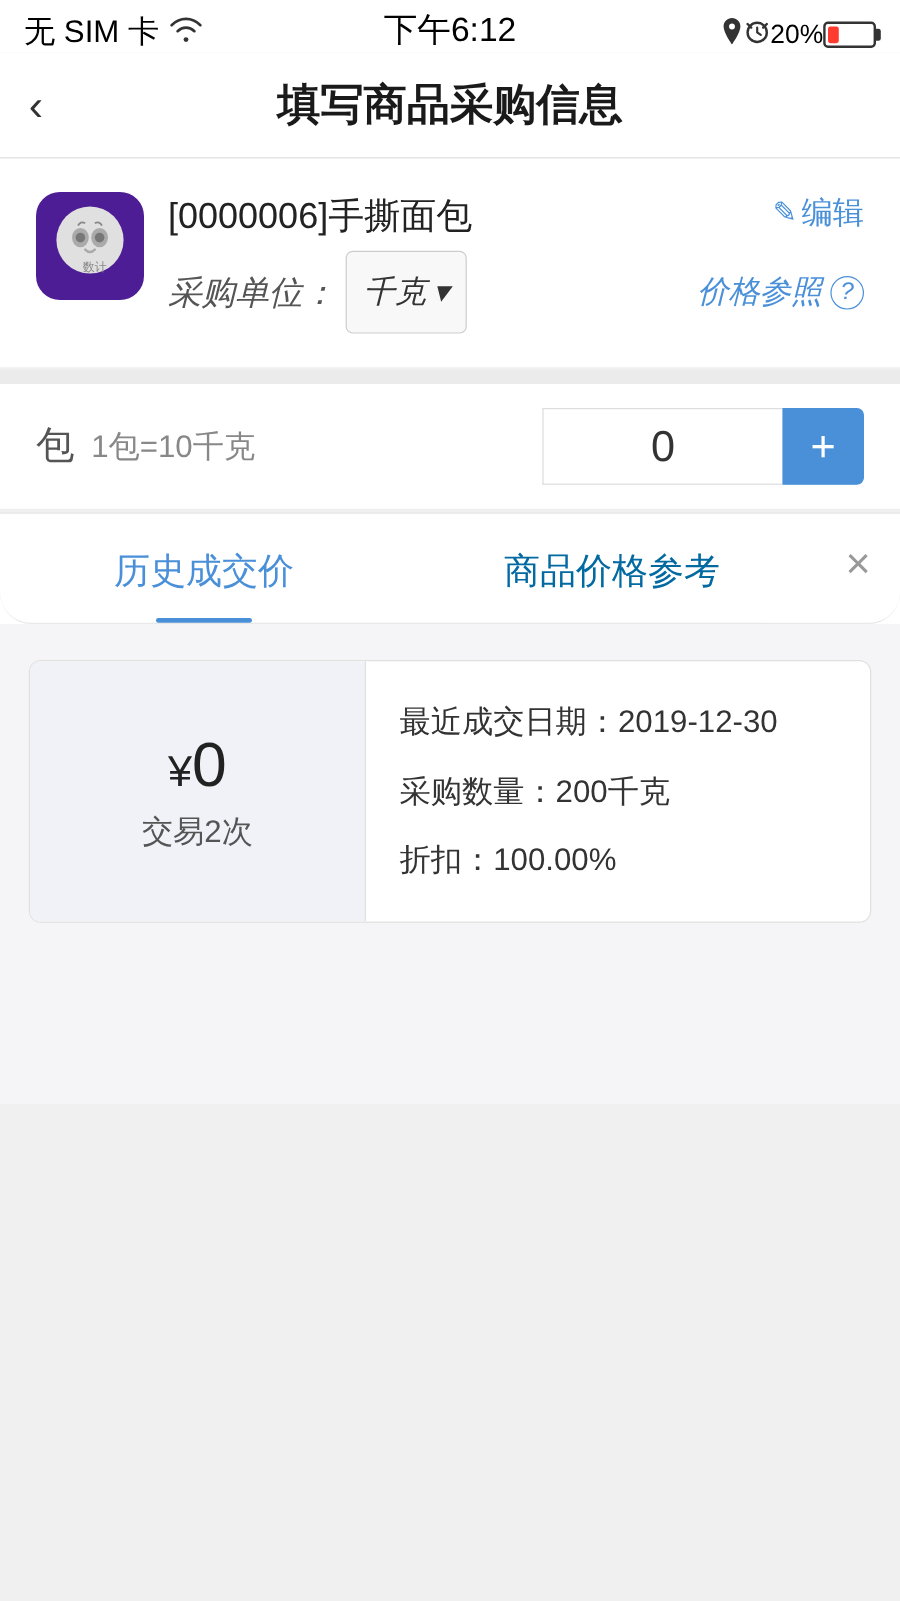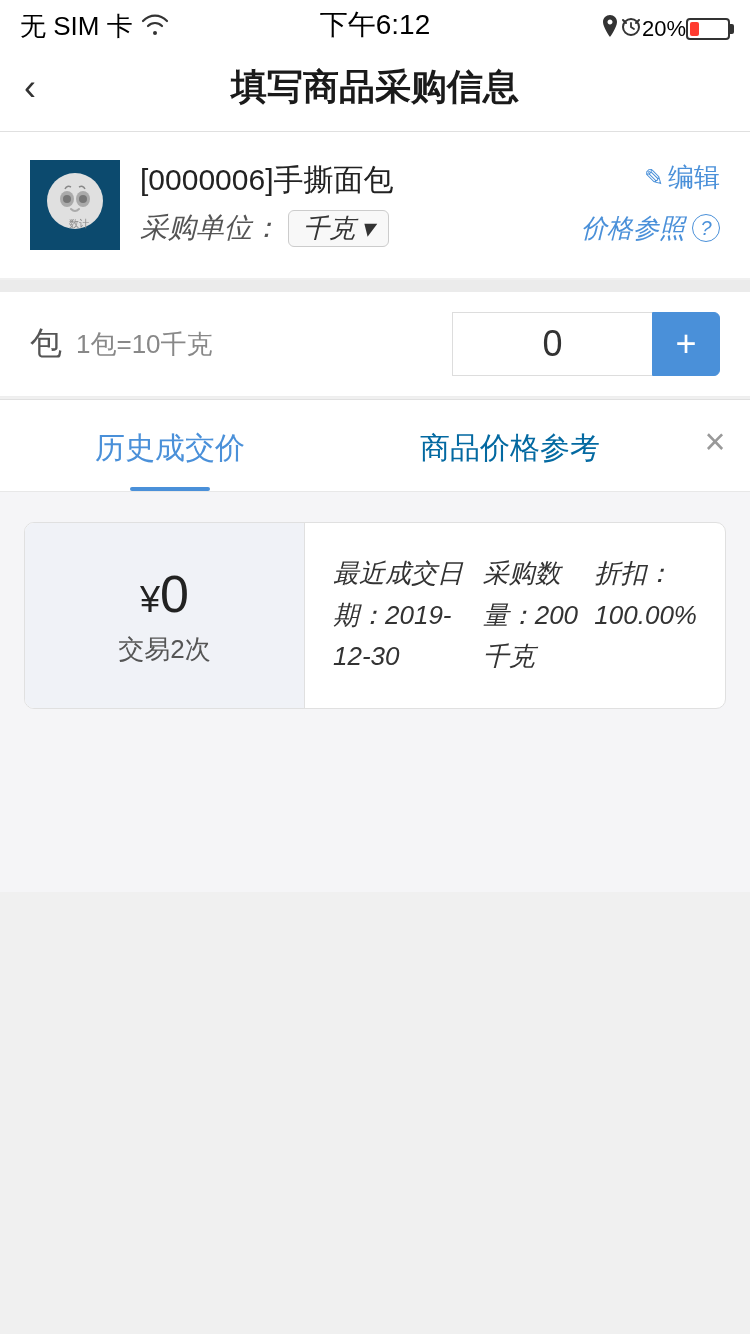--- a/index.html
+++ b/index.html
@@ -101,22 +101,22 @@
       margin-bottom: 2px;
     }
     .product-row {
       display: flex;
       align-items: flex-start;
       gap: 20px;
     }
     .product-thumb {
       width: 90px;
       height: 90px;
-      background: #0c4a6e;
-      border-radius: 0;
+      background: #4c1d95;
+      border-radius: 20px;
       display: flex;
       align-items: center;
       justify-content: center;
       flex-shrink: 0;
     }
     .product-thumb-icon {
       font-size: 40px;
       color: #999;
     }
     .product-info {
@@ -155,21 +155,21 @@
       color: #555;
       display: flex;
       align-items: center;
       gap: 8px;
     }
     .unit-select {
       display: inline-flex;
       align-items: center;
       border: 1px solid #ccc;
       border-radius: 6px;
-      padding: 0 14px;
+      padding: 16px 14px;
       font-size: 26px;
       color: #333;
       background: #f8f8f8;
       gap: 6px;
       cursor: pointer;
     }
     .price-ref-link {
       font-size: 26px;
       color: #4a90d9;
       display: flex;
@@ -253,20 +253,21 @@
       background: #fff;
       border-top: 1px solid #e0e0e0;
     }
 
     
     .tab-row {
       display: flex;
       align-items: center;
       border-bottom: 1px solid #e8e8e8;
       position: relative;
+      border-radius: 26px;
     }
     .tab-item {
       flex: 1;
       text-align: center;
       padding: 28px 0 22px;
       font-size: 30px;
       color: #0369a1;
       cursor: pointer;
       position: relative;
     }
@@ -328,24 +329,23 @@
     }
     .card-trade-count {
       font-size: 26px;
       color: #555;
       margin-top: 8px;
     }
     .card-right {
       flex: 1;
       padding: 30px 28px;
       display: flex;
-      flex-direction: row;
+      flex-direction: column;
       gap: 16px;
       justify-content: center;
-      font-style: italic;
     }
     .card-detail-row {
       font-size: 26px;
       color: #333;
       line-height: 1.6;
     }
   </style>
 </head>
 <body>
 

